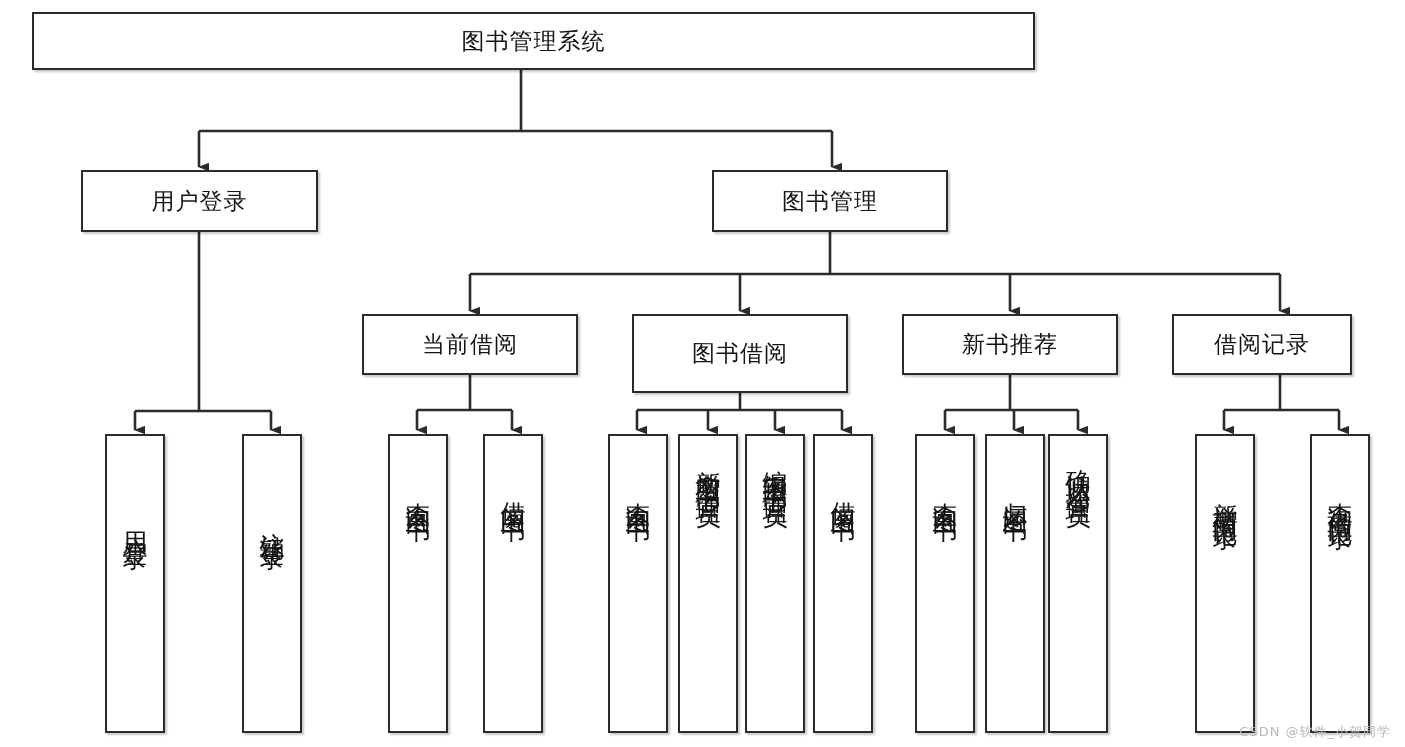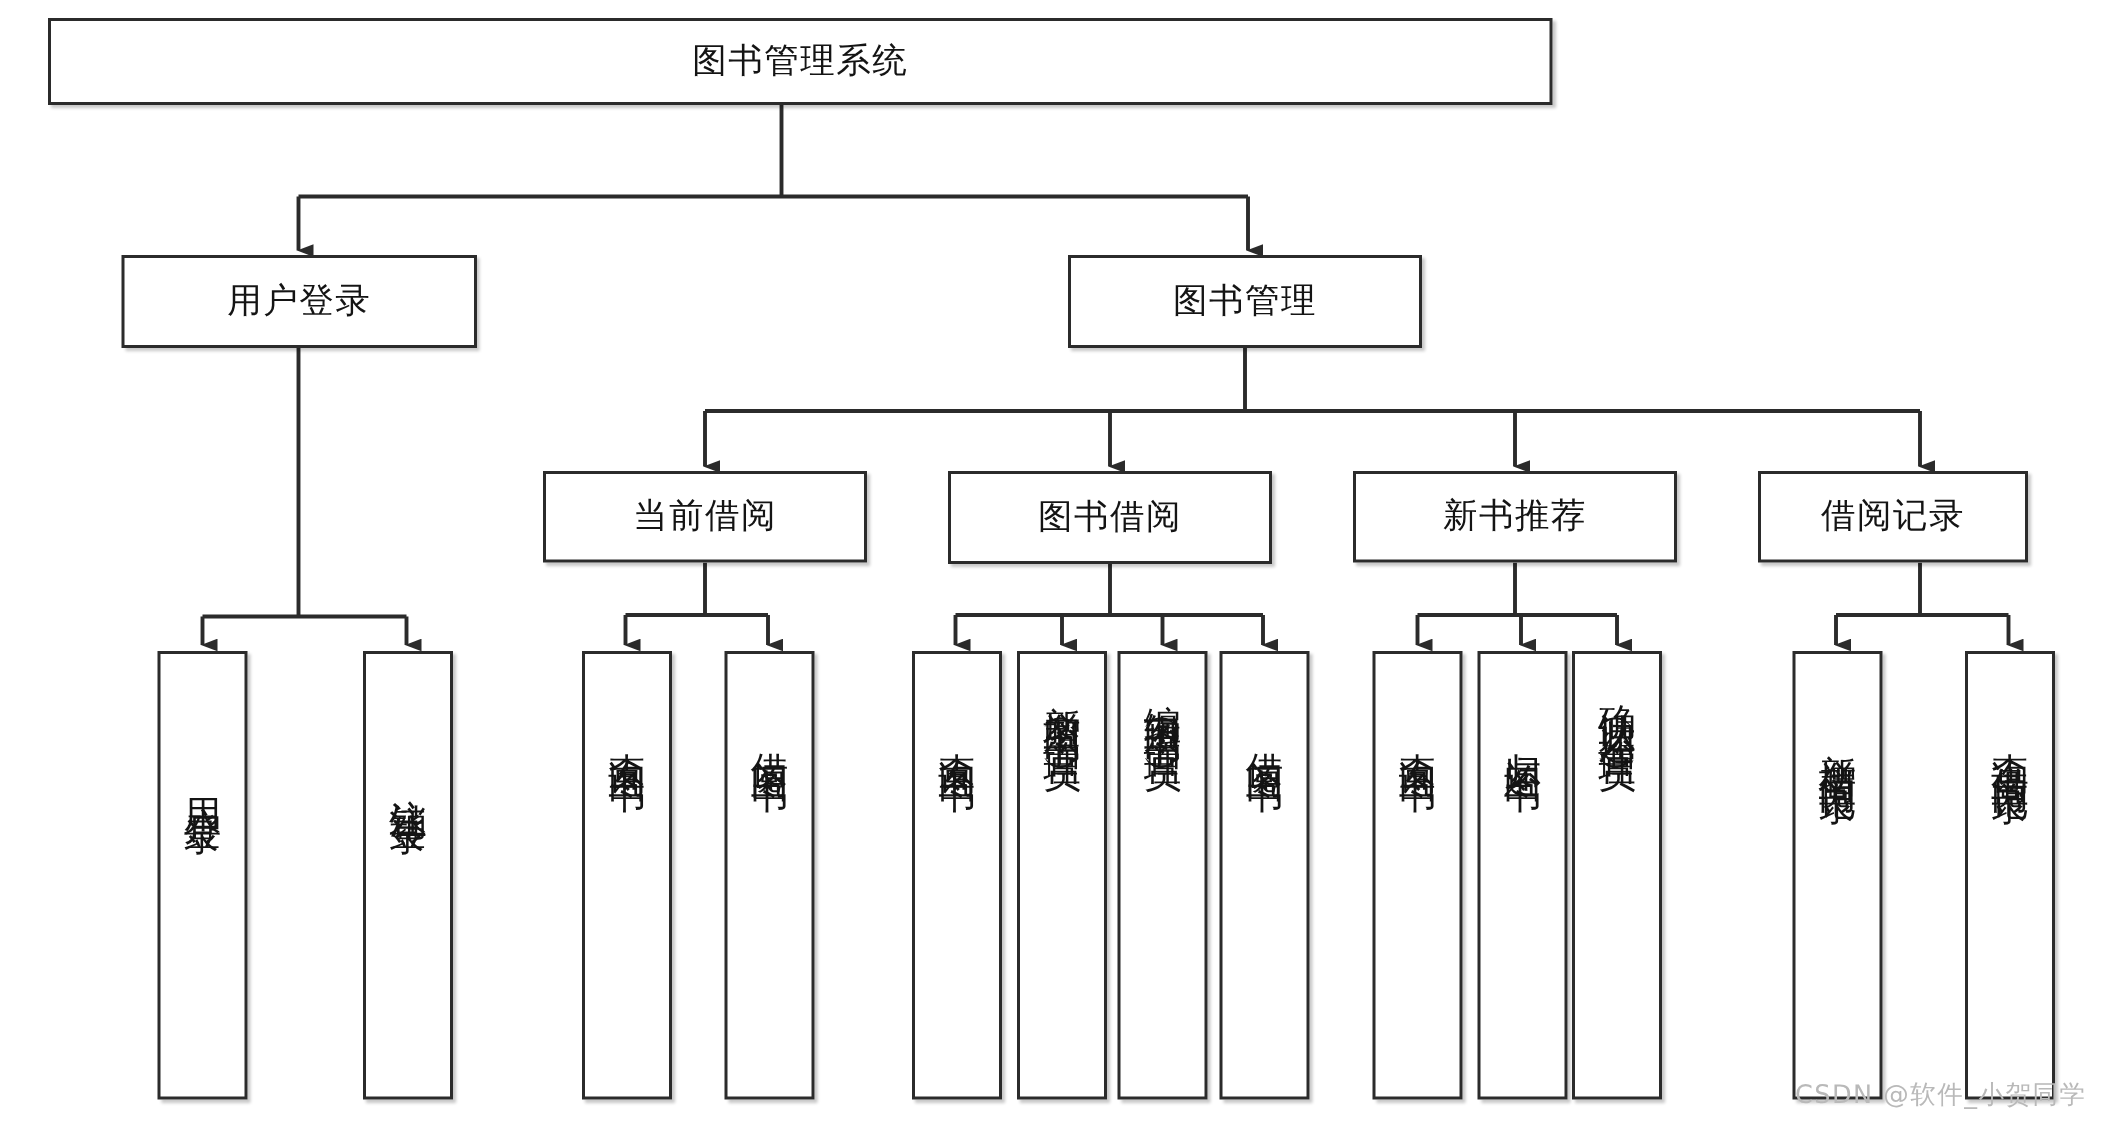--- a/index.html
+++ b/index.html
@@ -51,21 +51,21 @@
   .node.vert.top .lbl{ margin-top:14px; }
   .node.vert.mid2 .lbl{ margin-top:46px; }
 
   svg#edges{
     position:absolute;left:0;top:0;width:1405px;height:747px;
     pointer-events:none;
   }
   .watermark{
     position:absolute;
     right:14px;bottom:6px;
-    font-size:17px;
+    font-size:13px;
     color:#b9b9b9;
     letter-spacing:1px;
     white-space:nowrap;
     user-select:none;
     margin-top:31px;
   }
 </style>
 </head>
 <body>
 
@@ -128,21 +128,21 @@
   <div class="node" style="left:81px;top:170px;width:237px;height:62px;">
     <span class="lbl">用户登录</span>
   </div>
   <div class="node" style="left:712px;top:170px;width:236px;height:62px;justify-content:center;">
     <span class="lbl">图书管理</span>
   </div>
 
   <div class="node" style="left:362px;top:314px;width:216px;height:61px;">
     <span class="lbl">当前借阅</span>
   </div>
-  <div class="node" style="left:632px;top:314px;width:216px;height:62px;">
+  <div class="node" style="left:632px;top:314px;width:216px;height:79px;">
     <span class="lbl">图书借阅</span>
   </div>
   <div class="node" style="left:902px;top:314px;width:216px;height:61px;">
     <span class="lbl">新书推荐</span>
   </div>
   <div class="node" style="left:1172px;top:314px;width:180px;height:61px;">
     <span class="lbl">借阅记录</span>
   </div>
 
   <div class="node vert mid" style="left:105px;top:434px;width:60px;height:299px;">

